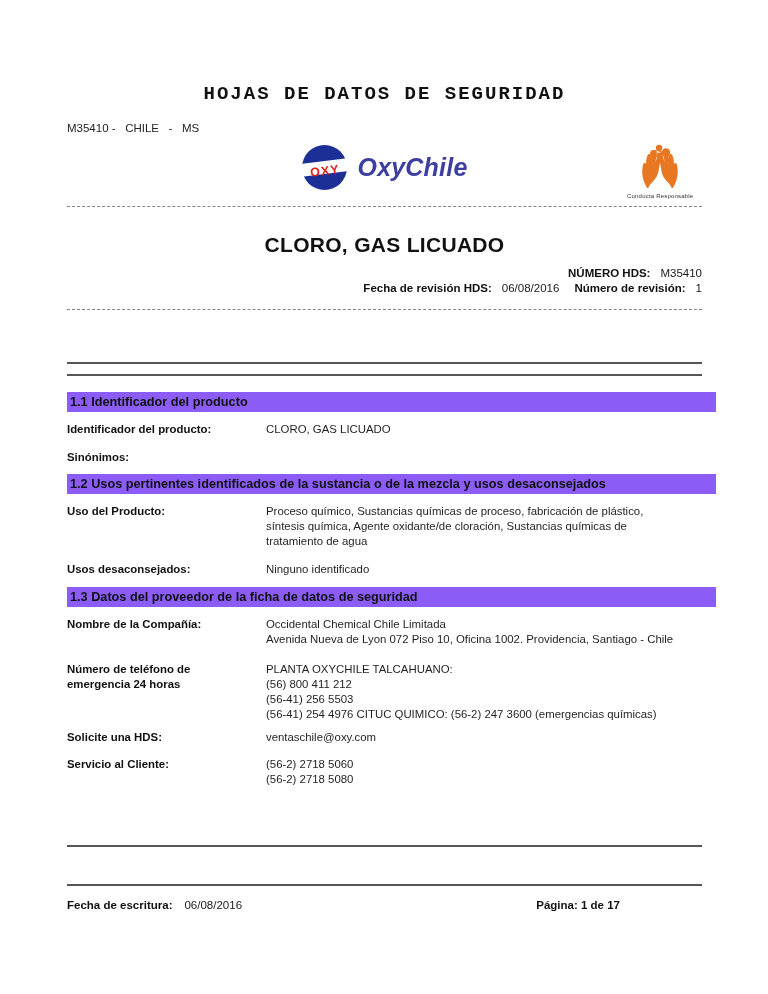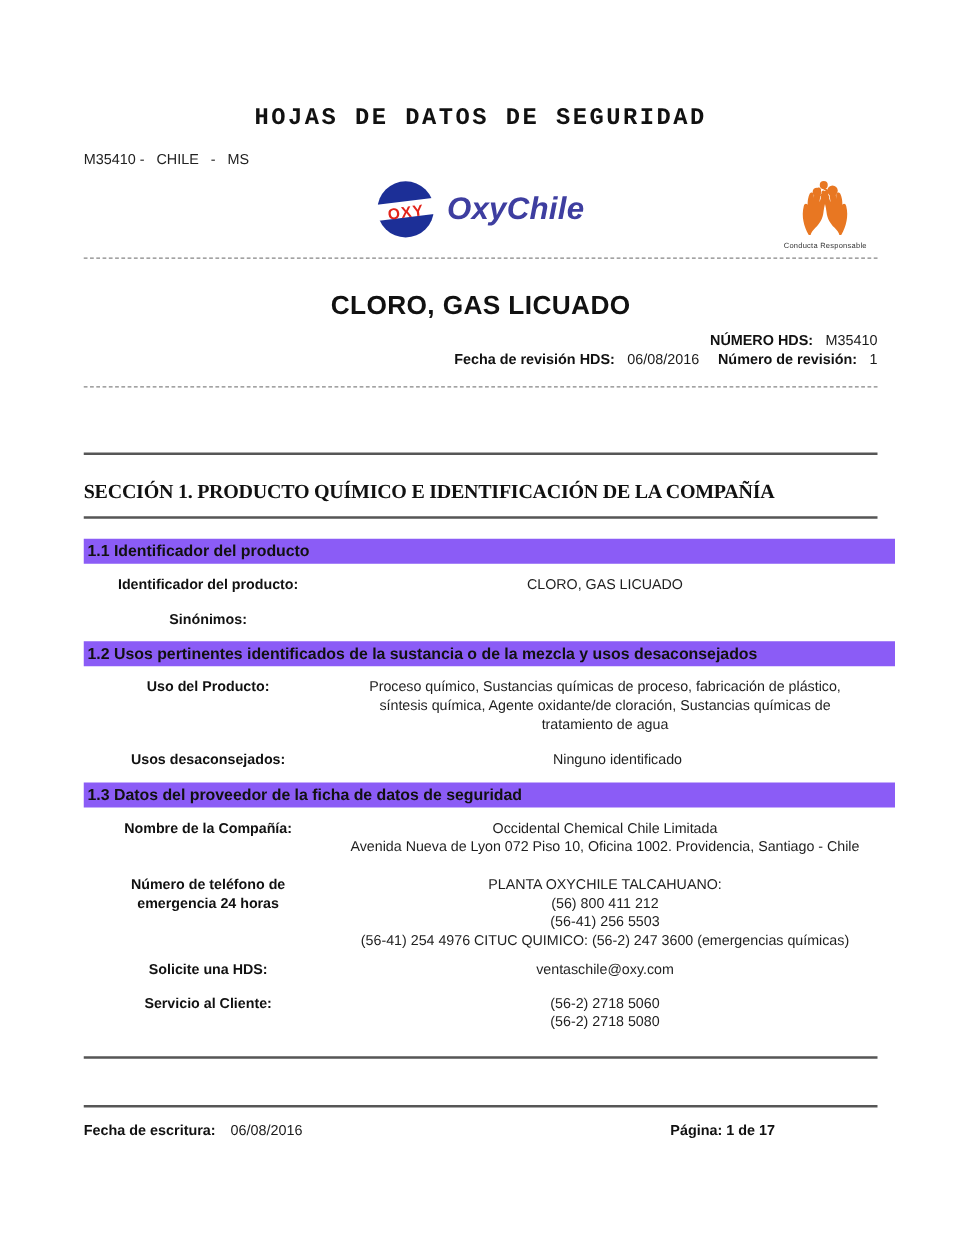--- a/index.html
+++ b/index.html
@@ -91,26 +91,26 @@
     margin-right: -14px;
     white-space: nowrap;
     color: #111;
   }
   .bar-11 { margin-top: 16px; }
   .bar-12 { margin-top: 9px; }
   .bar-13 { margin-top: 10px; }
 
   .row {
     display: grid; grid-template-columns: 199px 1fr;
-    font-size: 11.4px; line-height: 15px; text-align: center;
+    font-size: 11.4px; line-height: 15px;
   }
   .row .lbl { font-weight: bold; white-space: pre-line; color: #111; }
   .row .val { white-space: pre-line; color: #1f1f1f; }
   .mt9  { margin-top: 10px; }
-  .mt13 { margin-top: 13px; gap: 20px; }
+  .mt13 { margin-top: 13px; }
   .mt15 { margin-top: 15px; }
   .mt8  { margin-top: 8px; }
   .mt12 { margin-top: 12px; }
 
   .abs { position: absolute; left: 67px; right: 66px; }
   .rule-e { top: 845px; }
   .rule-f { top: 884px; }
   .footer {
     top: 898px;
     display: flex; justify-content: space-between; align-items: flex-end;
@@ -175,21 +175,20 @@
         <b>NÚMERO HDS:</b><span class="v">M35410</span>
       </div>
       <div>
         <b>Fecha de revisión HDS:</b><span class="v">06/08/2016</span><b class="sep">Número de revisión:</b><span class="v">1</span>
       </div>
     </div>
 
     <div class="rule rule-dash rule-b"></div>
     <div class="rule rule-solid rule-c"></div>
 
-    <div class="sec-heading">SECCIÓN 1. PRODUCTO QUÍMICO E IDENTIFICACIÓN DE LA COMPAÑÍA</div>
 
     <div class="rule rule-solid rule-d"></div>
 
     <div class="bar bar-11">1.1 Identificador del producto</div>
 
     <div class="row mt9">
       <div class="lbl">Identificador del producto:</div>
       <div class="val">CLORO, GAS LICUADO</div>
     </div>
     <div class="row mt13">

